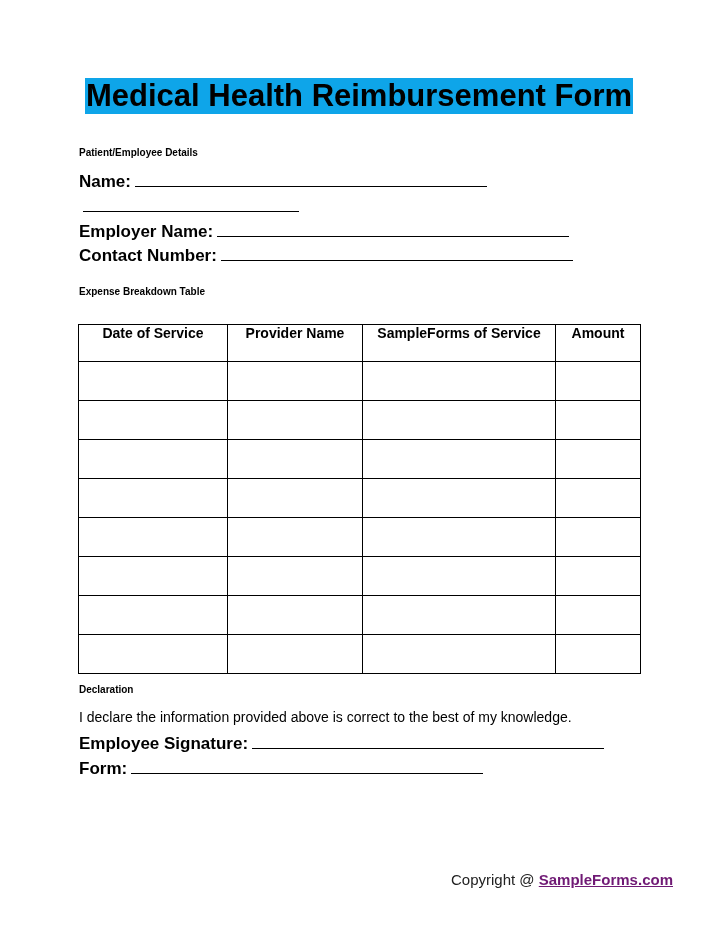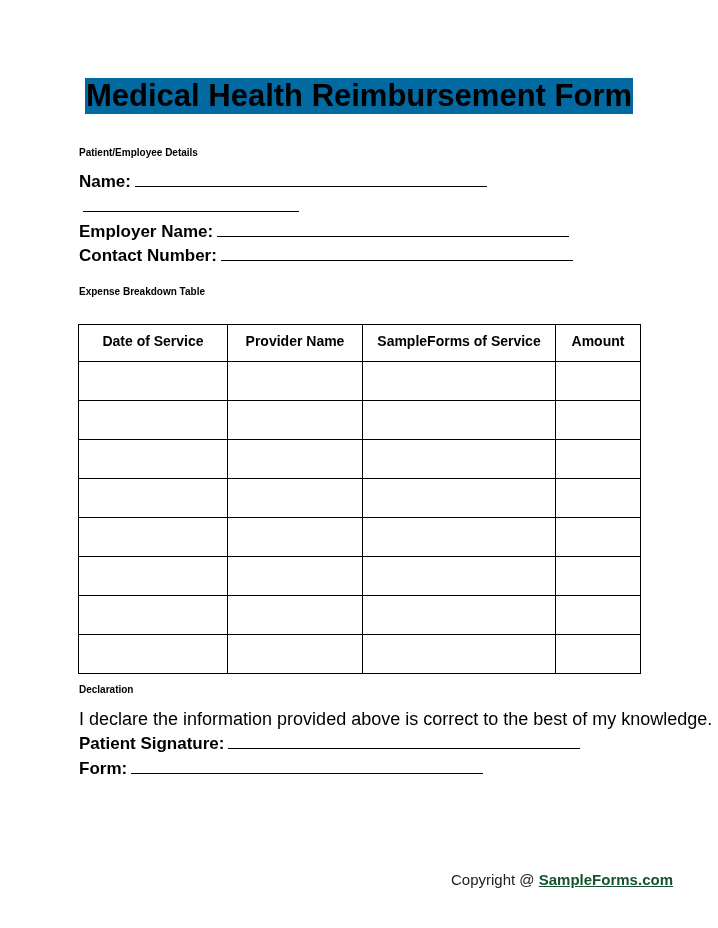--- a/index.html
+++ b/index.html
@@ -1,28 +1,28 @@
 <!DOCTYPE html>
 <html><head>
 <meta charset="utf-8">
 <style>
   html, body { margin: 0; padding: 0; background: #ffffff; }
   body { width: 718px; height: 928px; position: relative; font-family: "Liberation Sans", sans-serif; color: #000; overflow: hidden; }
   .title-wrap { position: absolute; top: 78px; left: 0; width: 718px; text-align: center; }
-  .title { display: inline-block; background: #0369a1; font-weight: bold; font-size: 31px; line-height: 36px; padding: 0 1px; }
+  .title { display: inline-block; background: #0ea5e9; font-weight: bold; font-size: 31px; line-height: 36px; padding: 0 1px; }
   .section-label { position: absolute; left: 79px; font-weight: bold; font-size: 10px; }
   .field { position: absolute; left: 79px; font-weight: bold; font-size: 17px; white-space: nowrap; }
   .field .line { display: inline-block; border-bottom: 1px solid #000; height: 12px; vertical-align: baseline; margin-left: 4px; }
   table { position: absolute; left: 78px; top: 324px; border-collapse: collapse; }
   td, th { border: 1px solid #000; padding: 0; }
-  th { font-weight: bold; font-size: 14px; height: 37px; vertical-align: top; padding-top: 8px; box-sizing: border-box; }
+  th { font-weight: bold; font-size: 14px; height: 37px; vertical-align: top; box-sizing: border-box; }
   td { height: 38px; }
-  .decl-text { position: absolute; left: 79px; top: 709px; font-size: 18px; }
+  .decl-text { position: absolute; left: 79px; top: 709px; font-size: 14px; }
   .copyright { position: absolute; left: 406px; top: 871px; font-size: 15px; color: #222; }
-  .copyright a { color: #14532d; font-weight: bold; text-decoration: underline; }
+  .copyright a { color: #701a75; font-weight: bold; text-decoration: underline; }
 </style>
 </head>
 <body>
 
 <div class="title-wrap">
   <span class="title">Medical Health Reimbursement Form</span>
 </div>
 
 <div class="section-label" style="top:147px">Patient/Employee Details</div>
 
@@ -103,21 +103,21 @@
     <td></td>
     <td></td>
   </tr>
 </tbody>
   </table>
 
 <div class="section-label" style="top:684px">Declaration</div>
 <div class="decl-text">I declare the information provided above is correct to the best of my knowledge.</div>
 
 <div class="field" style="top:734px">
-  <span>Patient Signature:</span><span class="line" style="width:352px"></span>
+  <span>Employee Signature:</span><span class="line" style="width:352px"></span>
 </div>
 <div class="field" style="top:759px">
   <span>Form:</span><span class="line" style="width:352px"></span>
 </div>
 
 <div class="copyright">
   <span style="white-space: pre; margin-left: 45px;">Copyright @ </span><a>SampleForms.com</a>
 </div>
 
 </body></html>

